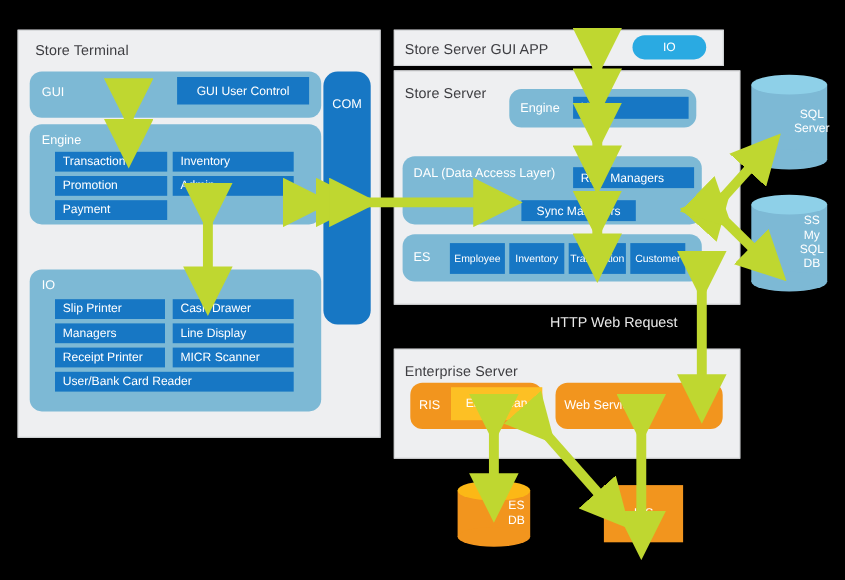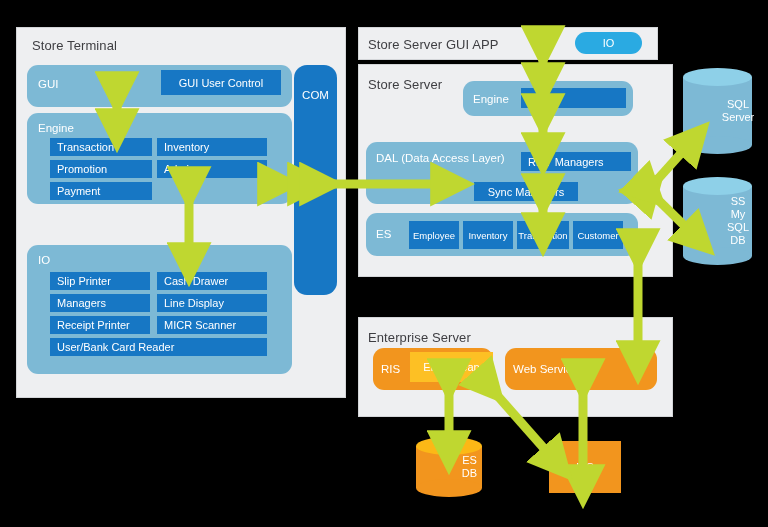--- a/index.html
+++ b/index.html
@@ -218,20 +218,21 @@
     <div class="body"></div>
     <div class="bot"></div>
     <div class="top"></div>
     <div class="txt">
       <span>SS</span>
       <span>My SQL</span>
       <span>DB</span>
     </div>
   </div>
 
+  <div class="floating-label" style="left:500px; top:285px;">HTTP Web Request</div>
 
   <div class="panel" style="left:358px; top:317px; width:315px; height:100px;"></div>
   <div class="panel-title" style="left:368px; top:330px;">Enterprise Server</div>
 
   <div class="orange-group" style="left:373px; top:348px; width:120px; height:42px;"></div>
   <div class="orange-label" style="left:381px; top:363px;">RIS</div>
   <div class="orange-chip" style="left:410px; top:352px; width:83px; height:30px;">Entity Bean</div>
 
   <div class="orange-group" style="left:505px; top:348px; width:152px; height:42px;"></div>
   <div class="orange-label" style="left:513px; top:363px;">Web Service</div>

